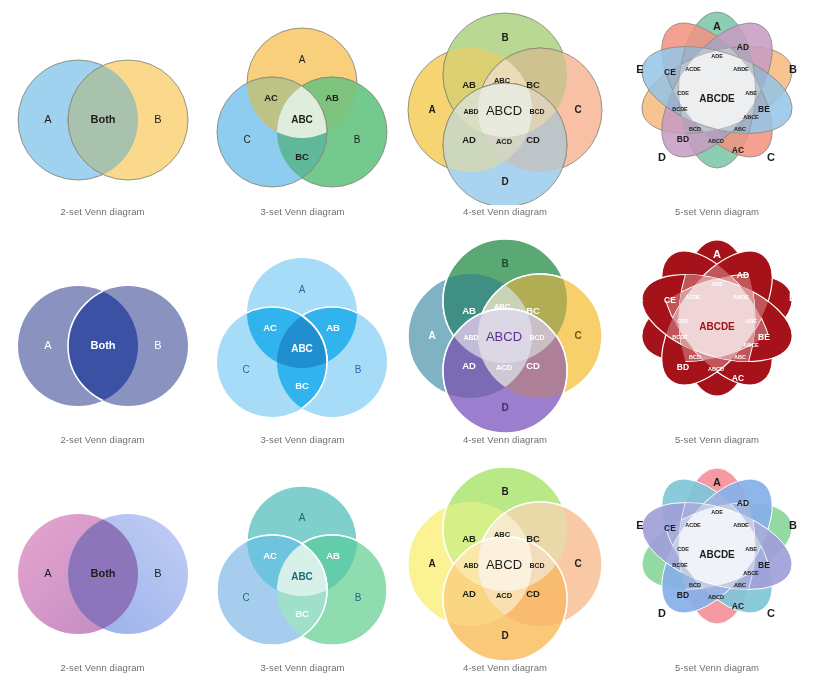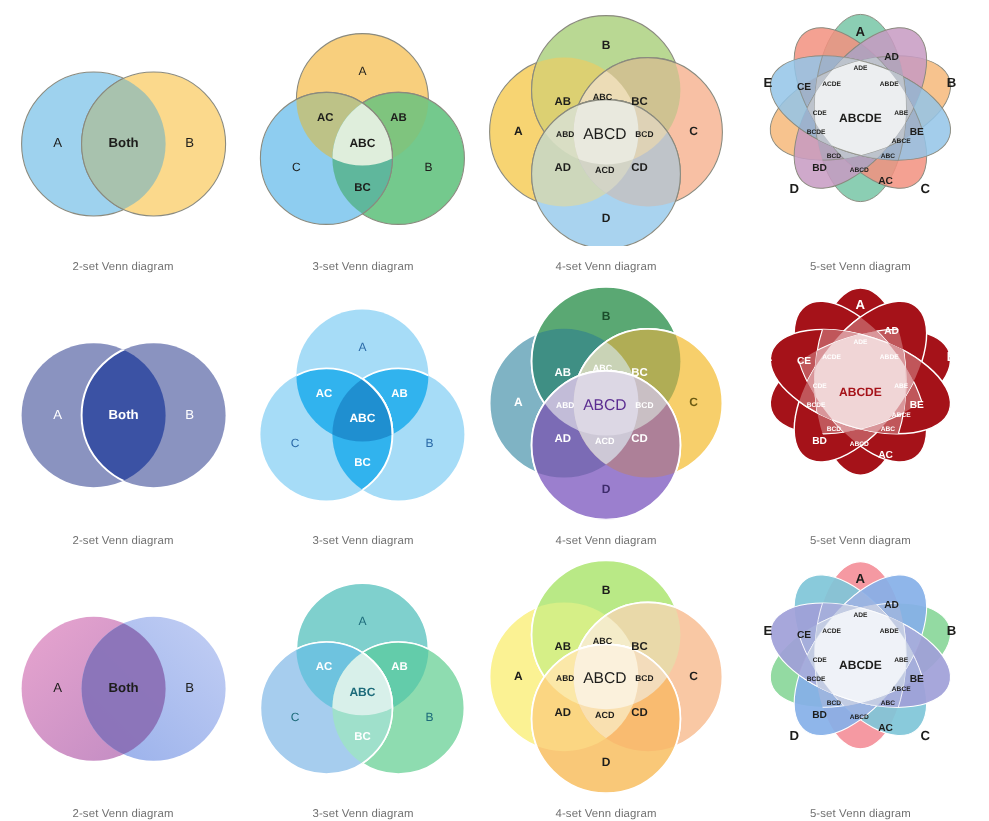--- a/index.html
+++ b/index.html
@@ -1,20 +1,20 @@
 <!DOCTYPE html>
 <html><head>
 <meta charset="utf-8">
 <style>
   html,body{margin:0;padding:0;background:#ffffff;}
   body{width:824px;height:684px;font-family:"Liberation Sans",sans-serif;overflow:hidden;}
   .grid{display:grid;grid-template-columns:205px 195px 210px 214px;grid-template-rows:228px 228px 228px;width:824px;height:684px;}
   .cell{position:relative;display:flex;flex-direction:column;align-items:center;justify-content:flex-start;}
   .diagram{display:block;}
-  .caption{font-size:9.5px;color:#6f6f6f;text-align:right;letter-spacing:.1px;margin-top:12px;}
+  .caption{font-size:9.5px;color:#6f6f6f;text-align:right;letter-spacing:.1px;margin-top:1px;}
   text{font-family:"Liberation Sans",sans-serif;dominant-baseline:middle;text-anchor:middle;}
 </style>
 </head>
 <body>
 
 <div class="grid">
 
   <div class="cell">
     <svg class="diagram" width="205" height="205" viewBox="0 0 205 205">
       <defs>

